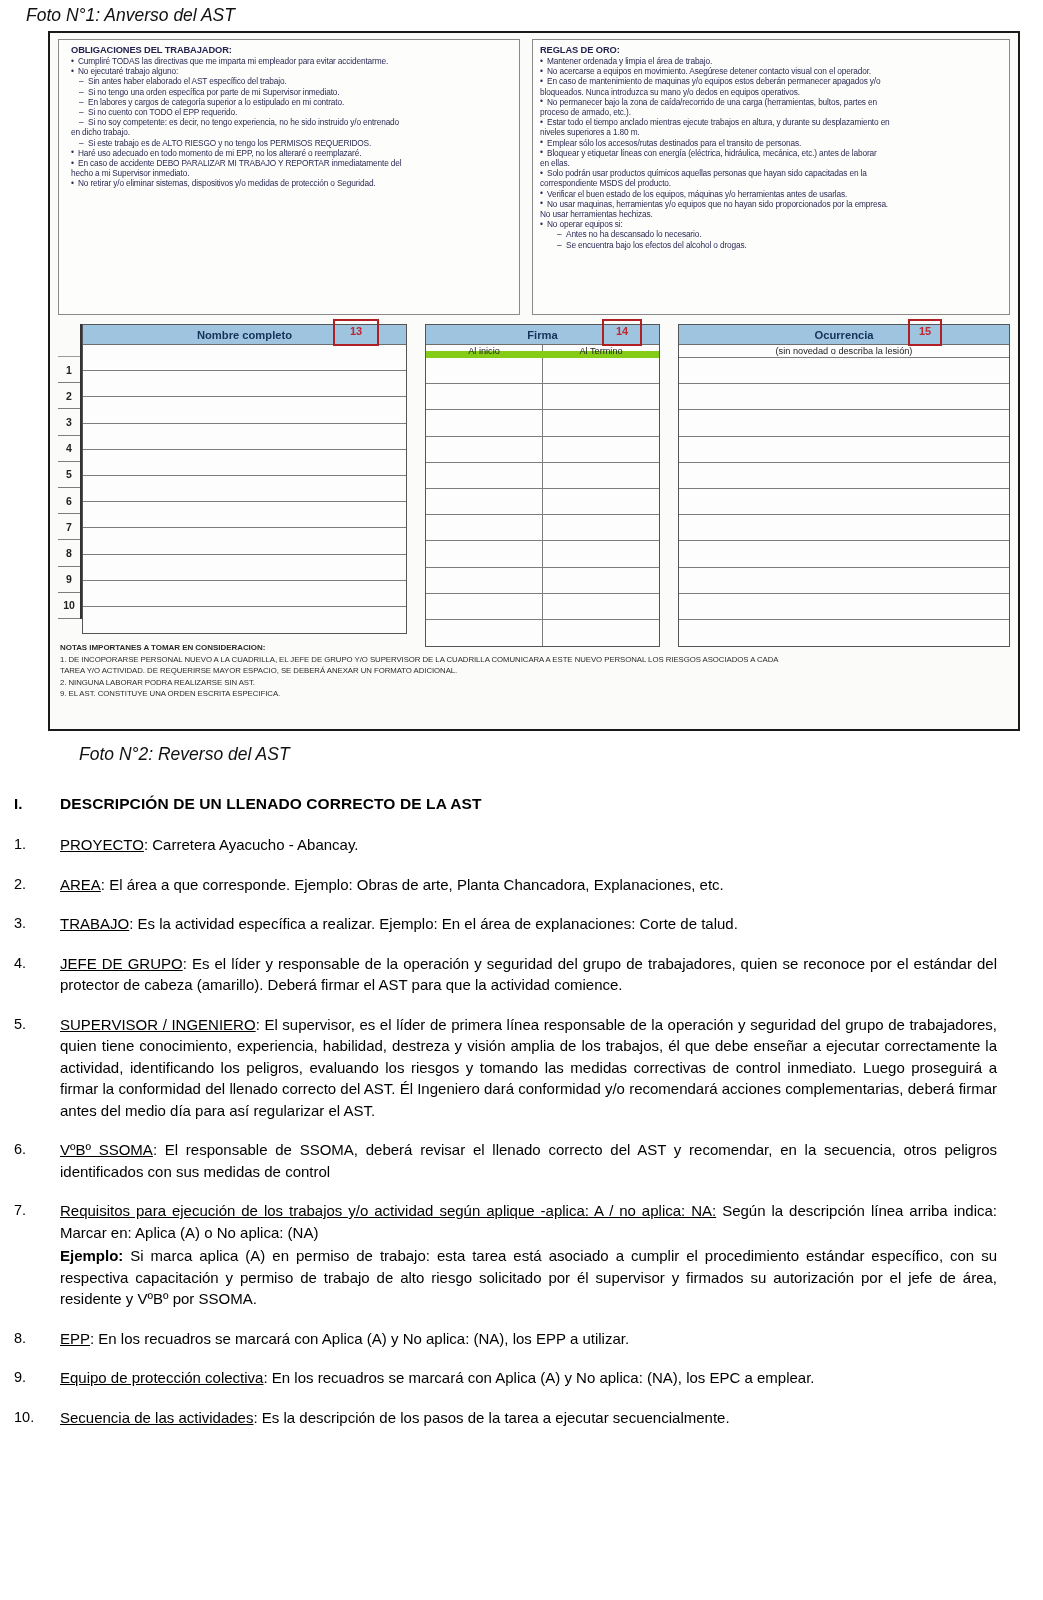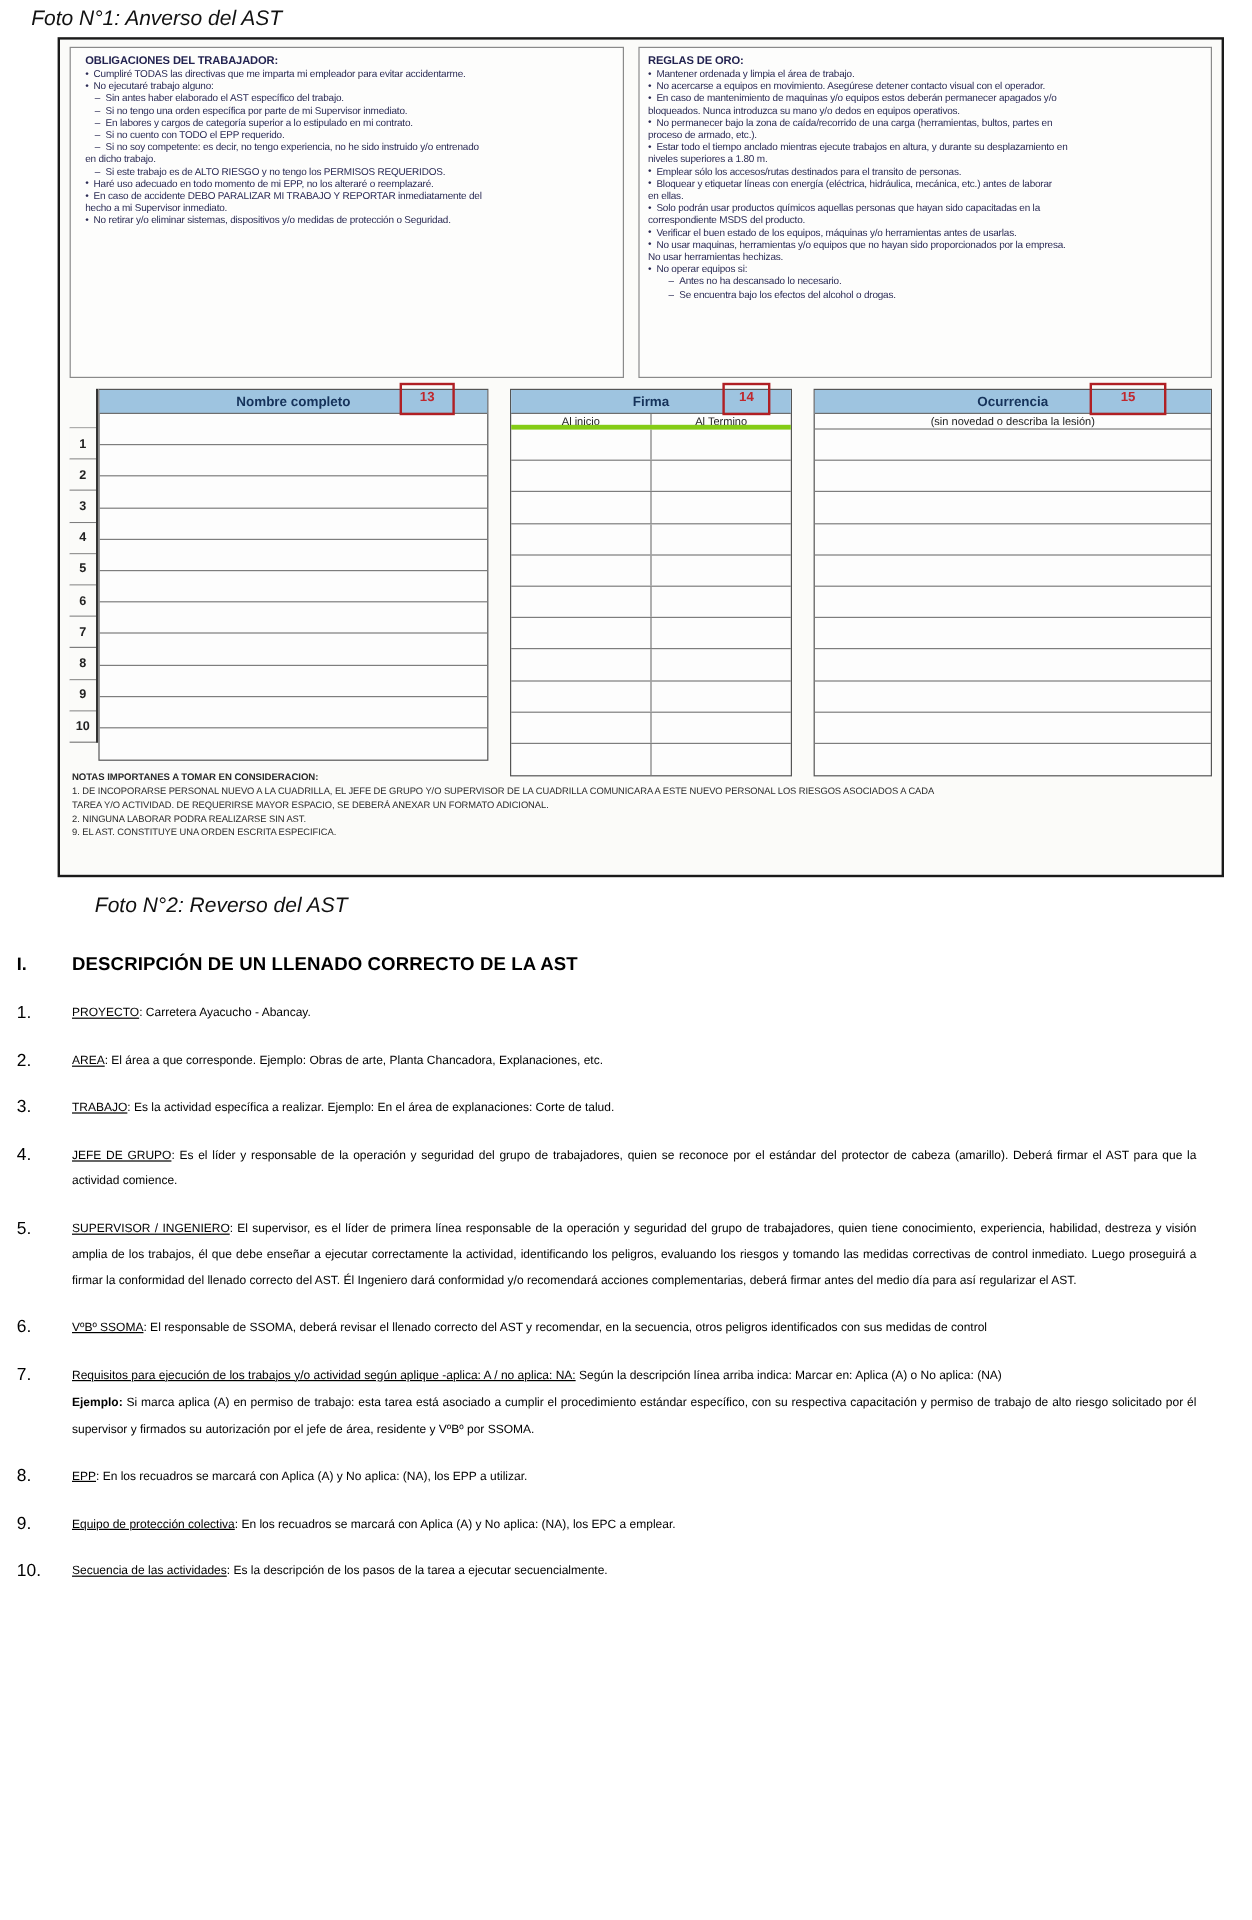--- a/index.html
+++ b/index.html
@@ -152,21 +152,21 @@
     font-size: 11.2px;
     font-weight: bold;
     color: #15325a;
     height: 20px;
     line-height: 20px;
     position: relative;
   }
   .th-sub-row {
     display: flex;
     height: 13px;
-    border-bottom: 4px solid #84cc16;
+    border-bottom: 7px solid #84cc16;
   }
   .th-sub {
     flex: 1;
     text-align: center;
     font-size: 9.2px;
     color: #222;
     line-height: 13px;
   }
   .th-sub + .th-sub { border-left: 1px solid #7d7d7d; }
   .th-sub-full {
@@ -244,21 +244,21 @@
     margin-bottom: 18px;
   }
   .item .mk {
     width: 46px;
     flex: 0 0 46px;
     font-size: 14.5px;
     line-height: 21.5px;
   }
   .item .bd {
     flex: 1;
-    font-size: 10px;
+    font-size: 15px;
     line-height: 21.5px;
     text-align: justify;
   }
   .item .bd.nojust { text-align: left; }
   .item .bd u { text-decoration: underline; }
   .item .bd b { font-weight: bold; }
   .para-gap { margin-top: 2px; display: block; }
 </style>
 </head>
 <body>
@@ -468,21 +468,21 @@
       <div class="nt">9. EL AST. CONSTITUYE UNA ORDEN ESCRITA ESPECIFICA.</div>
     </div>
   </div>
 
   <div class="ann" style="left:283px; top:286px; width:46px; height:27px;">
     <span>13</span>
   </div>
   <div class="ann" style="left:552px; top:286px; width:40px; height:27px;">
     <span>14</span>
   </div>
-  <div class="ann" style="left:858px; top:286px; width:64px; height:27px;">
+  <div class="ann" style="left:858px; top:286px; width:34px; height:27px;">
     <span>15</span>
   </div>
 </div>
 
 <div class="caption caption-2">Foto N°2: Reverso del AST</div>
 
 <div class="doc">
 
   <div class="sec-title">
     <div class="mk">I.</div>

